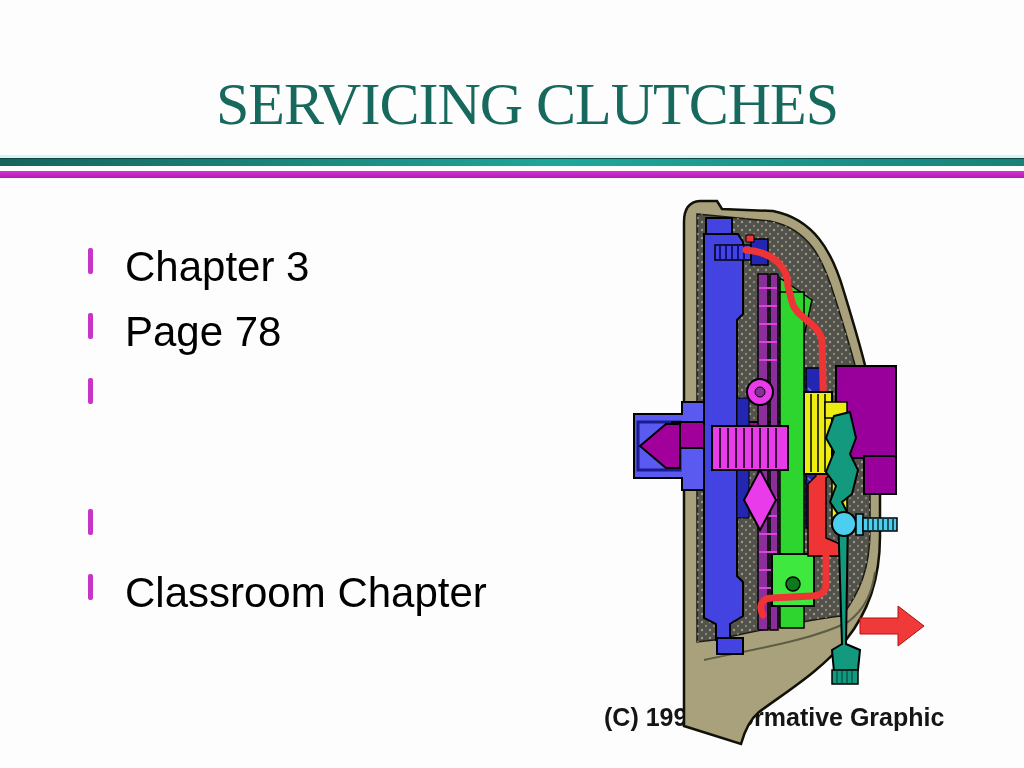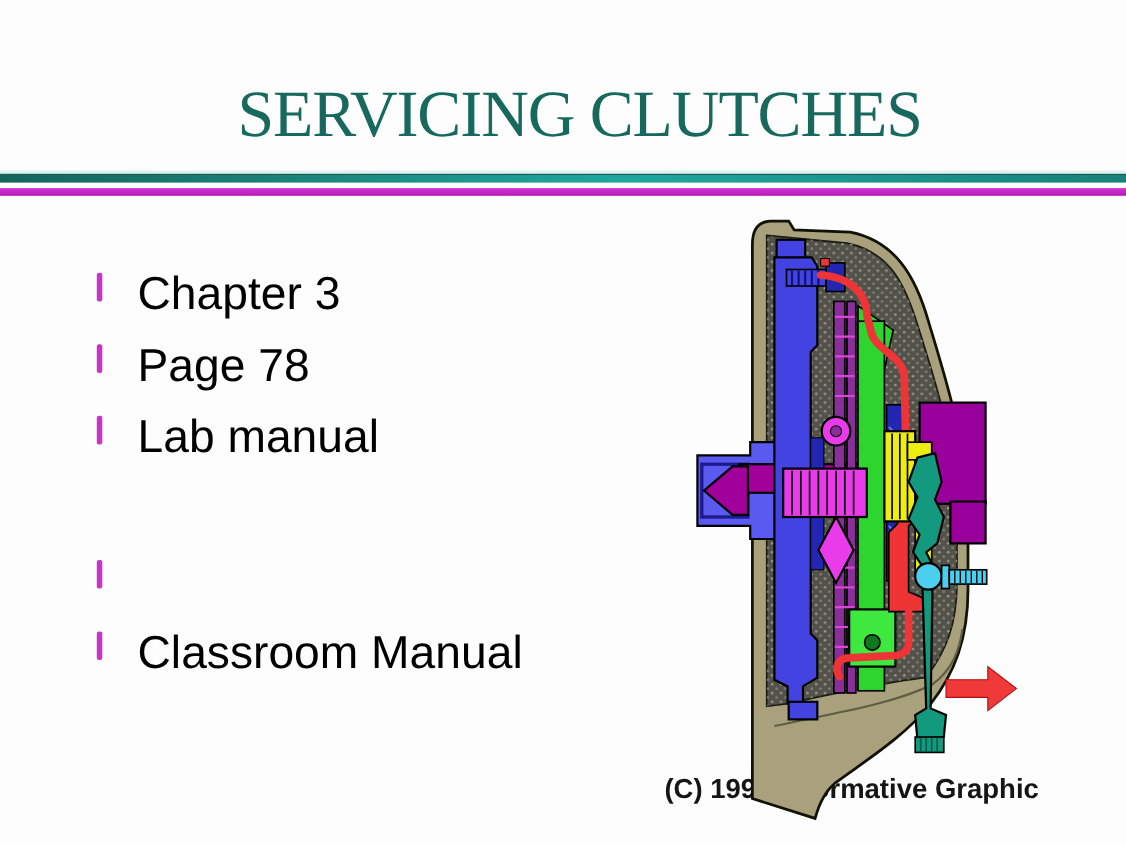--- a/index.html
+++ b/index.html
@@ -55,29 +55,28 @@
   <div class="bullet-item">
     <span class="bullet-mark"></span>
     <span class="bullet-text">Chapter 3</span>
   </div>
   <div class="bullet-item">
     <span class="bullet-mark"></span>
     <span class="bullet-text">Page 78</span>
   </div>
   <div class="bullet-item">
     <span class="bullet-mark"></span>
-    <span class="bullet-text">Lab manual</span>
   </div>
   <div class="bullet-gap"></div>
   <div class="bullet-item">
     <span class="bullet-mark"></span>
   </div>
   <div class="bullet-item">
     <span class="bullet-mark"></span>
-    <span class="bullet-text">Classroom Manual</span>
+    <span class="bullet-text">Classroom Chapter</span>
   </div>
 </div>
 
 <div class="credit">(C) 1999 Informative Graphic</div>
 
 <svg class="diagram" viewBox="0 0 404 564">
   <defs>
     <pattern id="dots" width="8" height="8" patternUnits="userSpaceOnUse">
       <circle cx="2" cy="2" r="1.2" fill="#9A9A8E"></circle>
       <circle cx="6" cy="6" r="1.2" fill="#84847A"></circle>

